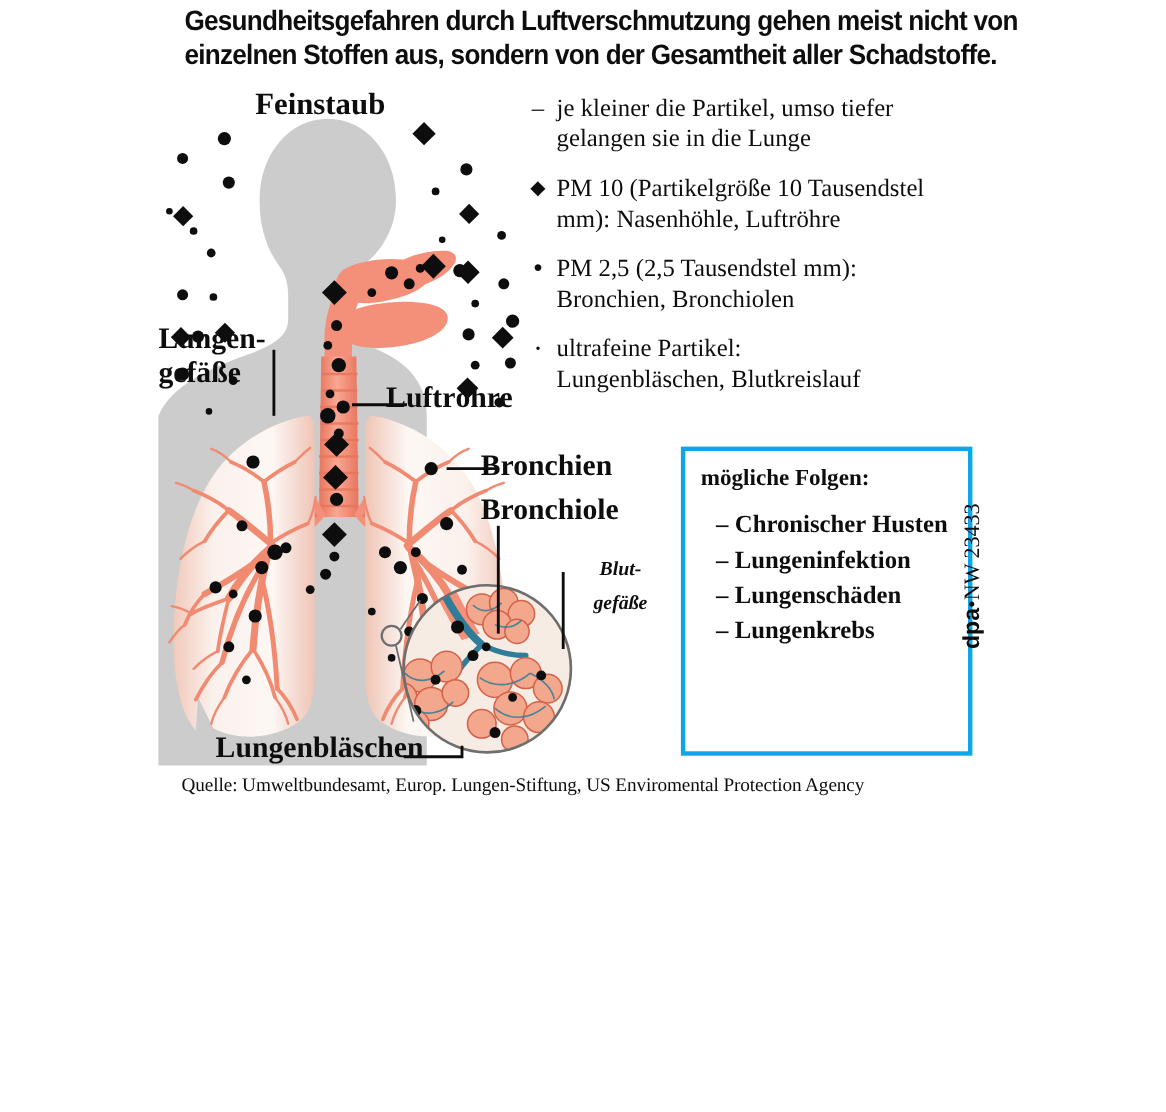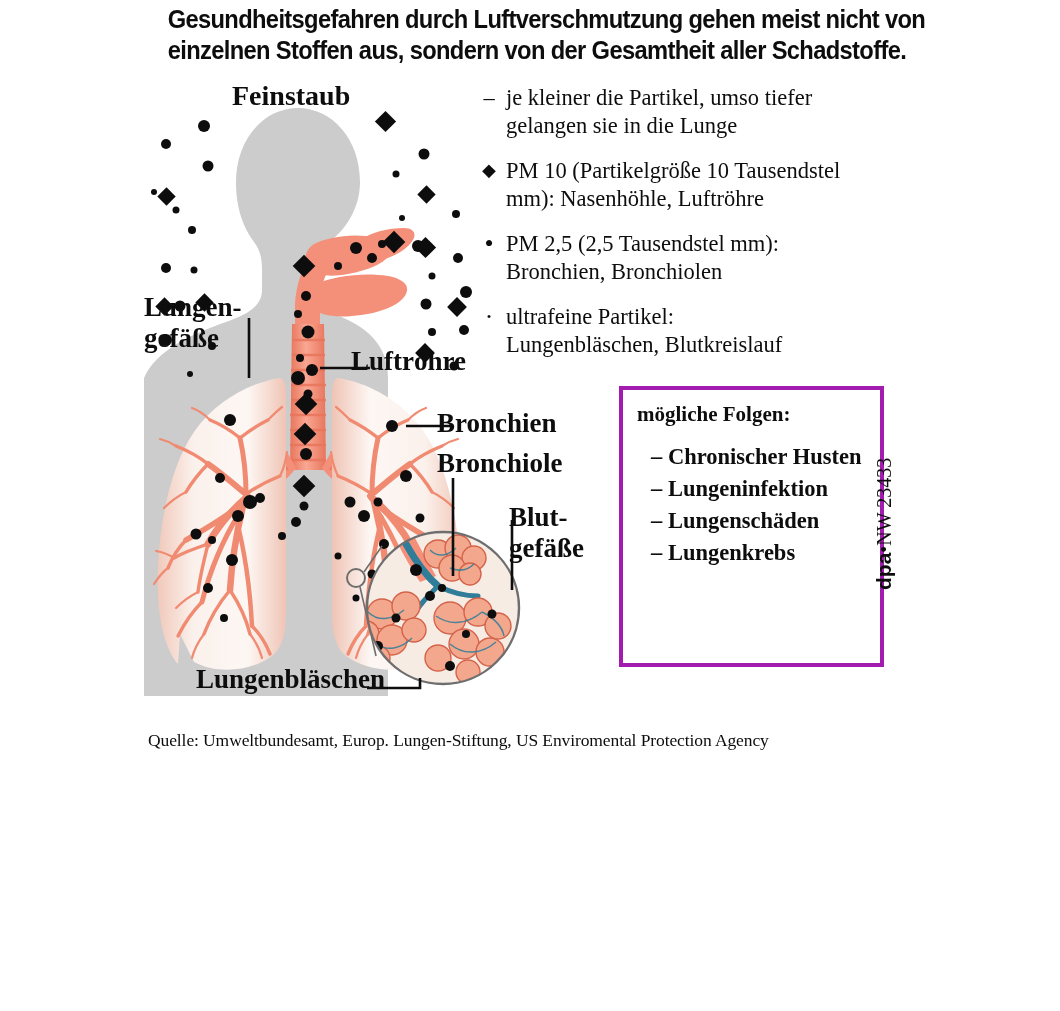--- a/index.html
+++ b/index.html
@@ -21,48 +21,48 @@
   
   .lbl{position:absolute;font-weight:700;color:#0d0d0d;
        font-family:"Liberation Serif","DejaVu Serif",serif;
        line-height:1.0;white-space:nowrap;}
   #lbl-feinstaub{left:232px;top:82px;font-size:28px;}
   #lbl-lungenfluegel{left:144px;top:292px;font-size:27px;line-height:31px;
                      width:125px;text-align:left;white-space:normal;}
   #lbl-luftroehre{left:351px;top:348px;font-size:27px;}
   #lbl-bronchien{left:437px;top:410px;font-size:27px;}
   #lbl-bronchiole{left:437px;top:450px;font-size:27px;}
-  #lbl-blutgefaesse{left:509px;top:502px;font-size:27px;line-height:31px;
-                    width:110px;white-space:normal;}
+  #lbl-blutgefaesse{left:509px;top:502px;font-size:18px;line-height:31px;
+                    width:110px;text-align:center;white-space:normal;font-style:italic;}
   #lbl-lungenblaeschen{left:196px;top:666px;font-size:27px;}
 
   
   #bullets{position:absolute;left:478px;top:84px;width:440px;font-size:22.5px;
            line-height:27.5px;}
   .bl{position:relative;padding-left:28px;margin-bottom:18px;}
   .bl .mk{position:absolute;left:0;top:0;width:22px;text-align:center;
           color:#0d0d0d;line-height:27.5px;}
   .mk-dash{font-size:22.5px;}
   .mk-diamond{font-size:18px;}
   .mk-dot{font-size:26px;line-height:23px;}
   .mk-tiny{font-size:13px;line-height:26px;}
 
   
-  #redbox{position:absolute;left:619px;top:386px;width:265px;height:281px;
-          border:4px solid #a21caf;box-sizing:border-box;background:#fff;}
+  #redbox{position:absolute;left:619px;top:406px;width:265px;height:281px;
+          border:4px solid #0ea5e9;box-sizing:border-box;background:#fff;}
   #redbox .inner{padding:12px 0 0 14px;}
   #redbox h4{margin:0 0 12px 0;font-size:21px;font-weight:700;
              font-family:"Liberation Serif","DejaVu Serif",serif;}
   #redbox ul{margin:14px;padding:0;list-style:none;}
   #redbox li{font-size:22.5px;font-weight:700;line-height:32px;white-space:nowrap;}
   #redbox li .d{display:inline-block;width:17px;}
 
   
-  #source{position:absolute;left:148px;top:703px;font-size:17.5px;
-          white-space:nowrap;letter-spacing:-0.1px;margin-top:27px;}
+  #source{position:absolute;left:165px;top:703px;font-size:17.5px;
+          white-space:nowrap;letter-spacing:-0.1px;}
 
   
   #credit{position:absolute;left:872px;top:530px;width:200px;height:30px;
           transform:rotate(-90deg);transform-origin:30px 30px;
           font-size:20px;white-space:nowrap;
           font-family:"Liberation Serif","DejaVu Serif",serif;}
   #credit .dpa{font-family:"Liberation Sans","DejaVu Sans",sans-serif;
                font-weight:700;font-size:21px;}
 </style>
 </head>

